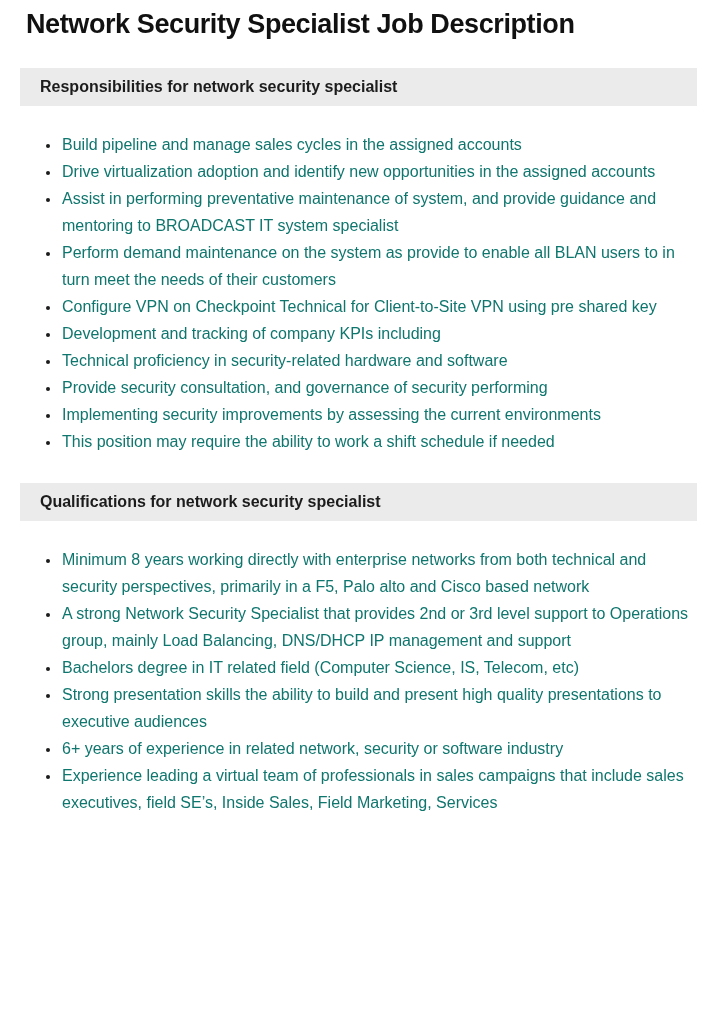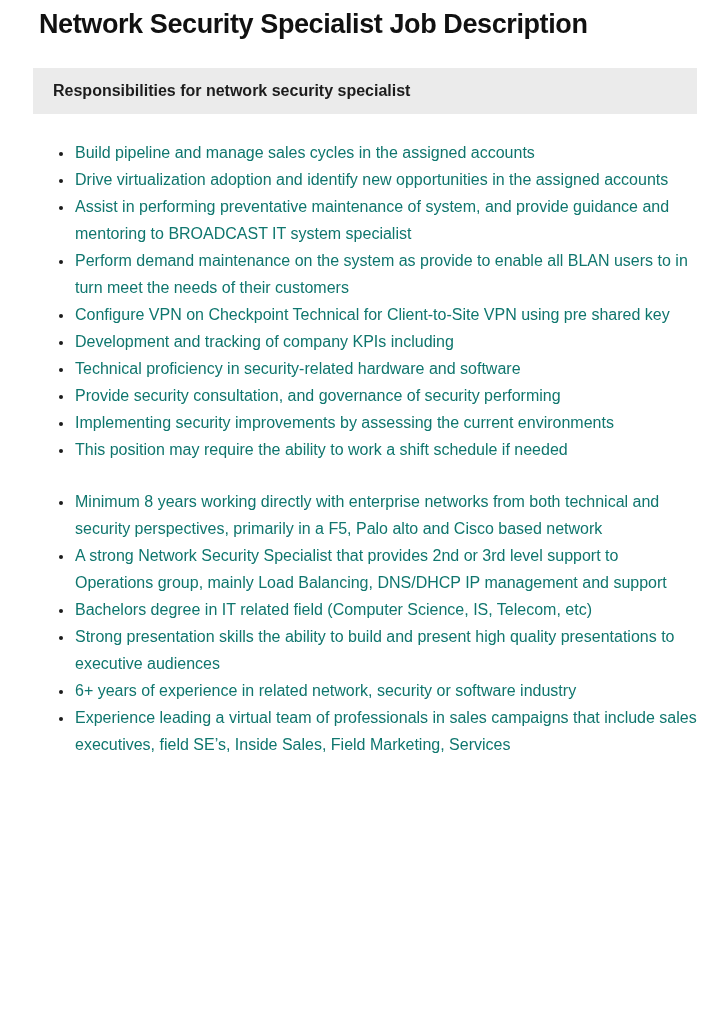--- a/index.html
+++ b/index.html
@@ -8,21 +8,21 @@
     background: #ffffff;
   }
   body {
     width: 720px;
     height: 1029px;
     overflow: hidden;
     font-family: "Liberation Sans", "DejaVu Sans", sans-serif;
     color: #1c1c1c;
   }
   .doc {
-    padding: 0 23px 0 33px;
+    padding: 0 23px 0 20px;
     box-sizing: border-box;
     width: 720px;
   }
   .doc-title {
     font-size: 27px;
     font-weight: bold;
     letter-spacing: -0.4px;
     color: #111111;
     margin: 0;
     padding: 9px 0 0 6px;
@@ -30,21 +30,21 @@
   }
   .intro {
     margin: 25px 0 0 0;
     font-size: 16px;
     line-height: 27px;
     color: #1c1c1c;
   }
   .section-bar {
     margin-top: 28px;
     background: #ebebeb;
-    height: 46px;
+    height: 38px;
     display: flex;
     align-items: center;
     padding-left: 20px;
     box-sizing: border-box;
   }
   .section-bar h2 {
     margin: 0;
     font-size: 16px;
     font-weight: bold;
     color: #1c1c1c;
@@ -84,20 +84,23 @@
       <li>Assist in performing preventative maintenance of system, and provide guidance and mentoring to BROADCAST IT system specialist</li>
       <li>Perform demand maintenance on the system as provide to enable all BLAN users to in turn meet the needs of their customers</li>
       <li>Configure VPN on Checkpoint Technical for Client-to-Site VPN using pre shared key</li>
       <li>Development and tracking of company KPIs including</li>
       <li>Technical proficiency in security-related hardware and software</li>
       <li>Provide security consultation, and governance of security performing</li>
       <li>Implementing security improvements by assessing the current environments</li>
       <li>This position may require the ability to work a shift schedule if needed</li>
     </ul>
 
+  <div class="section-bar">
+    <h2>Qualifications for network security specialist</h2>
+  </div>
 
   <ul class="bullet-list">
       <li>Minimum 8 years working directly with enterprise networks from both technical and security perspectives, primarily in a F5, Palo alto and Cisco based network</li>
       <li>A strong Network Security Specialist that provides 2nd or 3rd level support to Operations group, mainly Load Balancing, DNS/DHCP IP management and support</li>
       <li>Bachelors degree in IT related field (Computer Science, IS, Telecom, etc)</li>
       <li>Strong presentation skills the ability to build and present high quality presentations to executive audiences</li>
       <li>6+ years of experience in related network, security or software industry</li>
       <li>Experience leading a virtual team of professionals in sales campaigns that include sales executives, field SE’s, Inside Sales, Field Marketing, Services</li>
     </ul>
 

